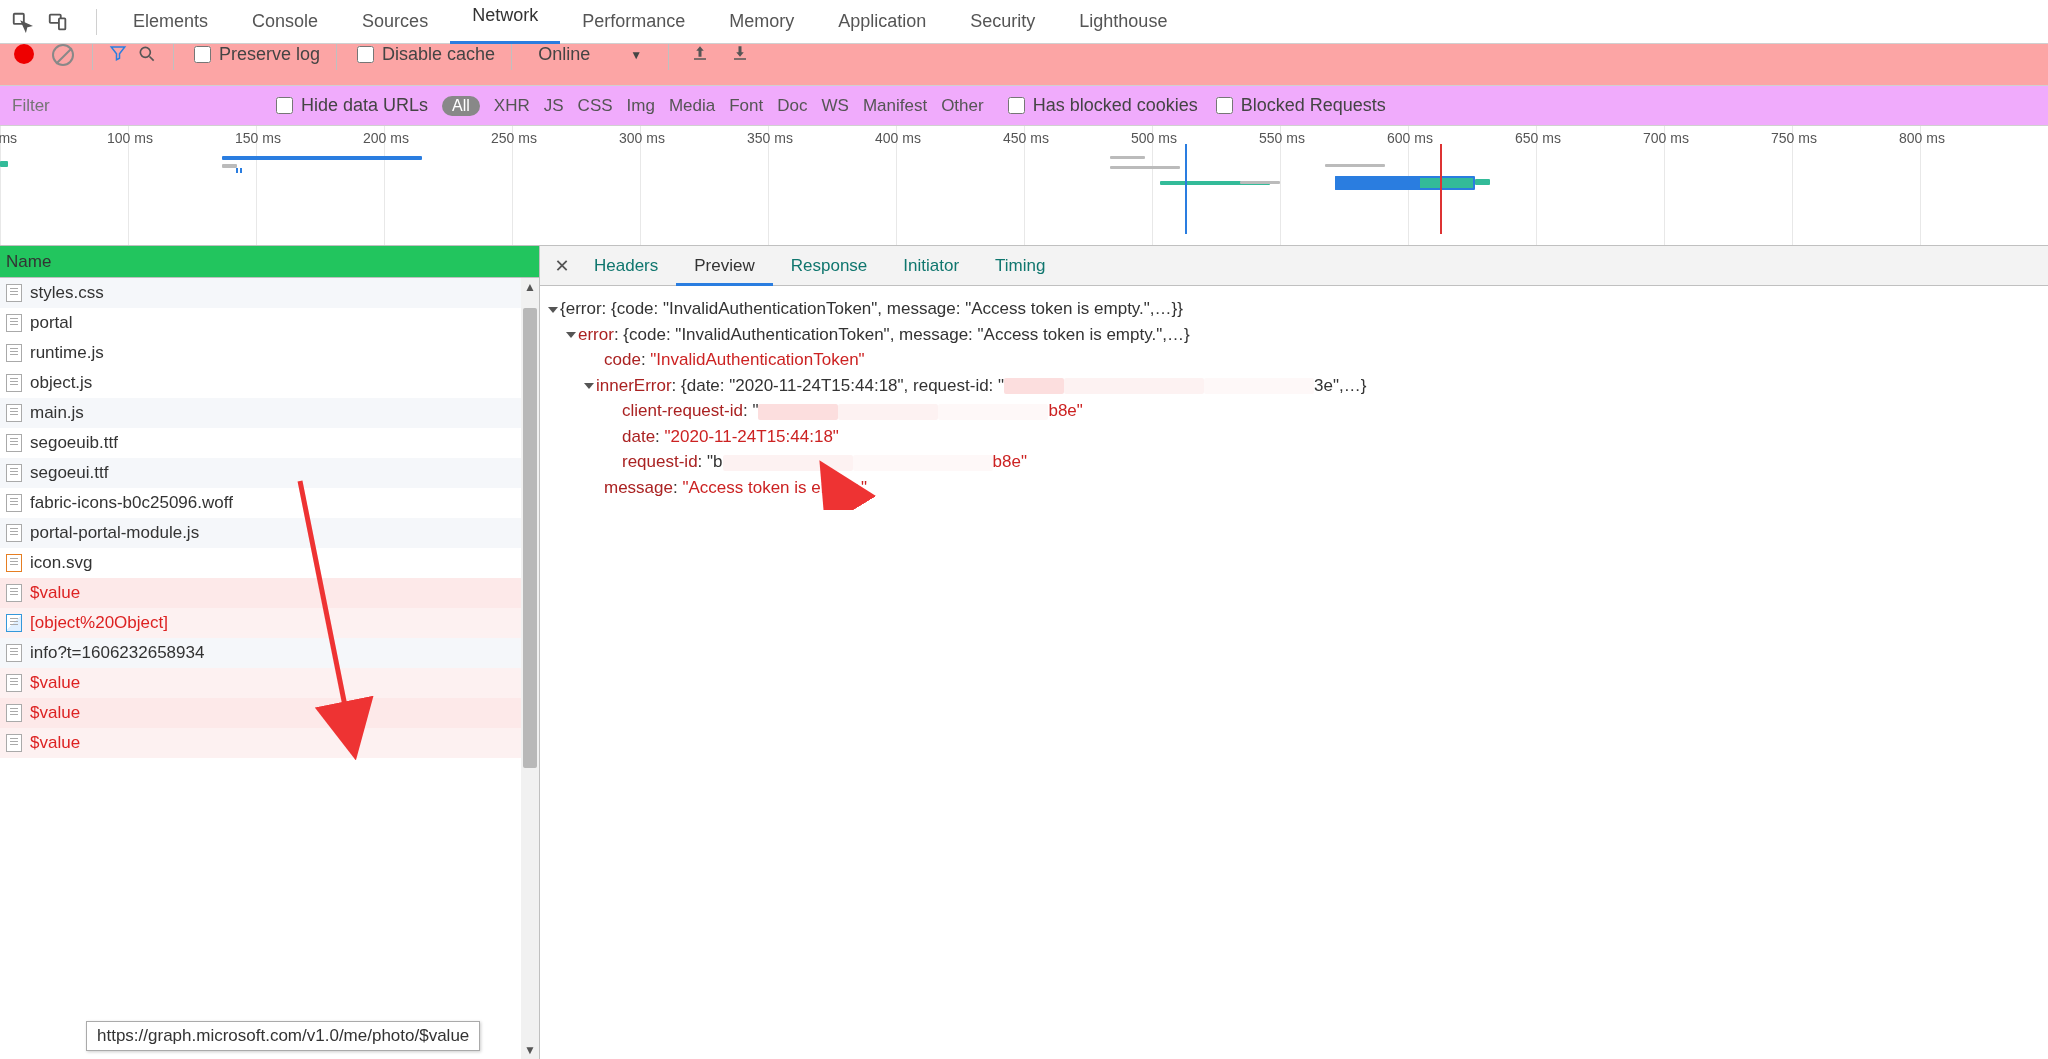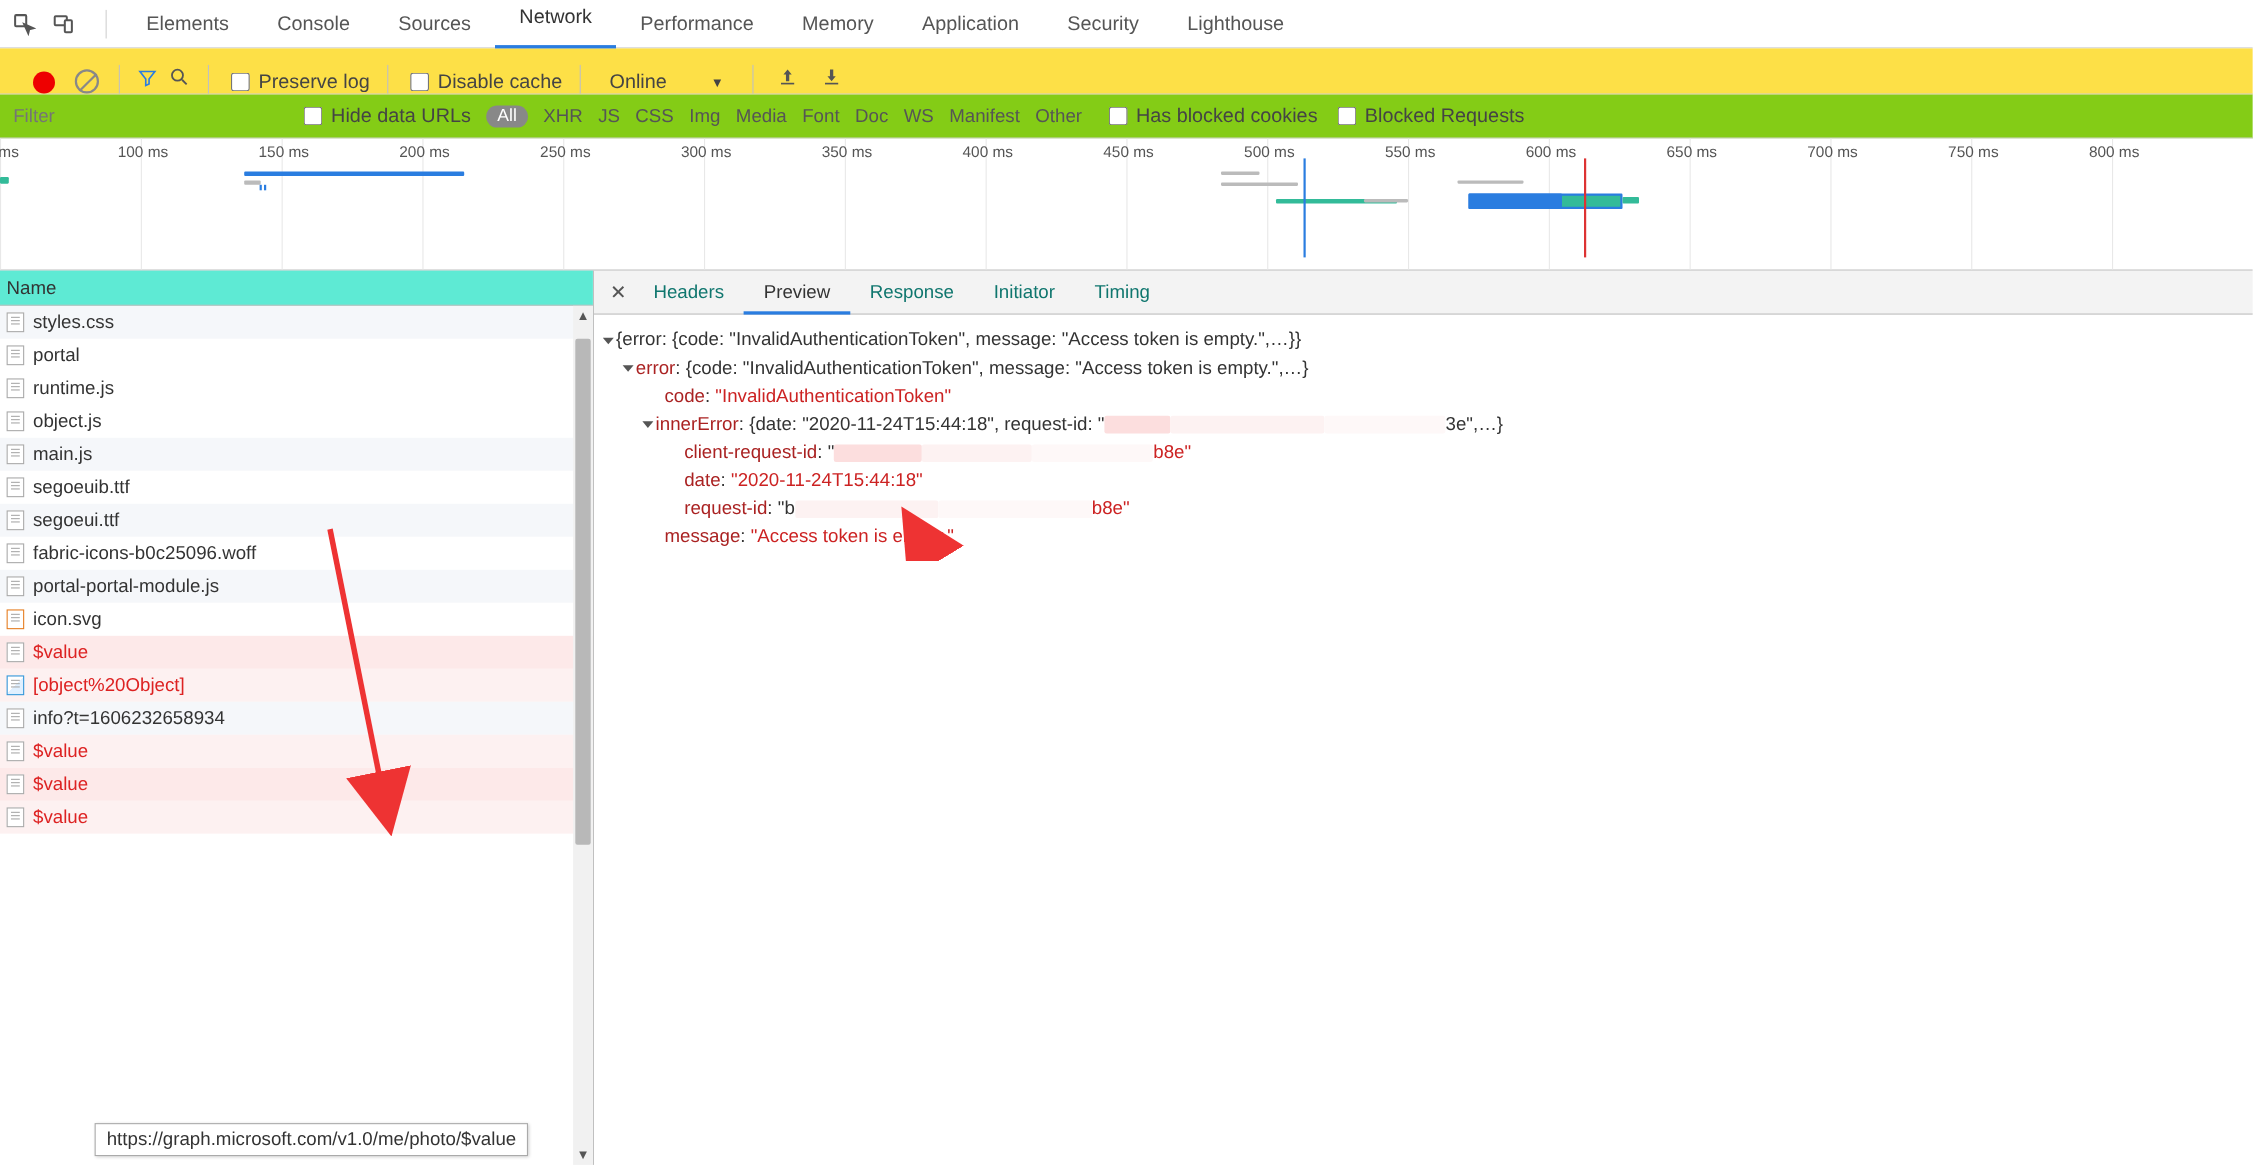--- a/index.html
+++ b/index.html
@@ -7,54 +7,54 @@
 
 
 .top-toolbar { display: flex; align-items: center; height: 44px; border-bottom: 1px solid #d0d0d0; padding-left: 10px; background:#fff;}
 .top-toolbar .icon { width: 24px; height: 24px; display: inline-flex; justify-content: center; align-items: center; margin-right: 12px; color:#555;}
 .top-toolbar .divider { width: 1px; height: 26px; background: #d0d0d0; margin: 0 14px; }
 .top-tabs { display: flex; align-items: center; }
 .top-tab { padding: 12px 22px; height: 44px; display: flex; align-items: center; color: #555; cursor: pointer; font-size: 18px;}
 .top-tab.active { color: #333; border-bottom: 3px solid #2a7de0; padding-top:3px;}
 
 
-.sub-toolbar { display: flex; align-items: flex-end; height: 42px; border-bottom: 1px solid #d0d0d0; padding-left: 24px; background: #fde047; gap: 10px;}
+.sub-toolbar { display: flex; align-items: flex-start; height: 42px; border-bottom: 1px solid #d0d0d0; padding-left: 8px; background: #fca5a5; gap: 10px;}
 .sub-toolbar .divider { width: 1px; height: 26px; background: #c0c0c0; margin: 0 6px; flex-shrink:0;}
 .record-dot { width: 20px; height: 20px; border-radius: 50%; background: #e00; margin: 0 6px;}
 .ban-icon { width: 22px; height: 22px; border: 2px solid #888; border-radius: 50%; position: relative; margin: 0 2px;}
 .ban-icon::after { content:''; position:absolute; width:2px; height:22px; background:#888; left:9px; top:-1px; transform: rotate(45deg);}
 .funnel-icon svg { width:18px; height:18px;}
 .search-icon svg { width:20px; height:20px;}
 .checkbox-label { display: flex; align-items: center; gap: 8px; color:#444; font-size:18px; margin-left: 4px;}
 .checkbox-label input { width: 17px; height: 17px; accent-color:#888;}
 .select-wrap { display:flex; align-items:center; gap: 40px; color:#444; font-size:18px; padding: 0 10px;}
 .select-wrap .chev { font-size:12px;}
 .updown-icon { color:#555; font-size:20px; padding: 0 6px;}
 
 
-.filter-bar { display: flex; align-items: center; height: 40px; border-bottom: 1px solid #d0d0d0; background: #84cc16; padding: 0 8px; gap: 14px; font-size:17px;}
+.filter-bar { display: flex; align-items: center; height: 40px; border-bottom: 1px solid #d0d0d0; background: #f0abfc; padding: 0 8px; gap: 14px; font-size:17px;}
 .filter-input { border: none; background: transparent; outline: none; font-size: 17px; width: 250px; padding: 4px;}
 .pill { background:#888; color:#fff; border-radius: 10px; padding: 1px 10px; font-size:16px;}
 .filter-type { color:#555; cursor:pointer;}
 
 
 .timeline { height: 120px; border-bottom: 1px solid #c0c0c0; position: relative; background:#fff;}
 .timeline-ticks { display:flex; position:absolute; top:0; left:0; right:0; height:100%; }
 .tick { flex: 1; border-left: 1px solid #e8e8e8; position:relative;}
 .tick-label { position:absolute; top: 4px; left: -22px; font-size: 14px; color:#555; white-space:nowrap;}
 .waterfall-bar { position:absolute; height:4px; border-radius:1px;}
 
 
 .main-split { display:flex; height: calc(1059px - 44px - 42px - 40px - 120px); }
 .name-panel { width: 540px; border-right: 1px solid #c0c0c0; display:flex; flex-direction:column; position:relative;}
 .scrollbar-fake { position:absolute; right:0; top:32px; width:18px; bottom:0; background:#f1f1f1;}
 .scrollbar-thumb { position:absolute; right:2px; width:14px; background:#b8b8b8; border-radius:2px;}
 .scrollbar-arrow { position:absolute; right:0; width:18px; height:18px; display:flex; align-items:center; justify-content:center; color:#555; font-size:12px;}
 
-.name-header { height: 32px; border-bottom: 1px solid #c0c0c0; padding-left: 6px; display:flex; align-items:center; font-size:17px; color:#333; background:#5eead4;}
+.name-header { height: 32px; border-bottom: 1px solid #c0c0c0; padding-left: 6px; display:flex; align-items:center; font-size:17px; color:#333; background:#22c55e;}
 .name-list { overflow:hidden; }
 .name-row { height: 30px; display:flex; align-items:center; padding-left: 6px; gap:8px; font-size:17px; color:#333; background:#fff;}
 .name-row.alt { background:#f5f7fa;}
 .name-row.err .fname { color:#d22;}
 .name-row.err { background: #fdf1f1;}
 .name-row.err.alt { background:#fde9e9;}
 .file-ico { width:16px; height:18px; border:1px solid #aaa; background:#fff; position:relative; flex-shrink:0;}
 .file-ico::before{content:'';position:absolute;top:3px;left:3px;right:3px;height:1px;background:#aaa; box-shadow: 0 3px 0 #aaa, 0 6px 0 #aaa;}
 .file-ico.svg { border-color:#e67e22; }
 .file-ico.img { border-color:#3498db; background:linear-gradient(135deg,#fff 50%,#e0f0ff 50%);}

